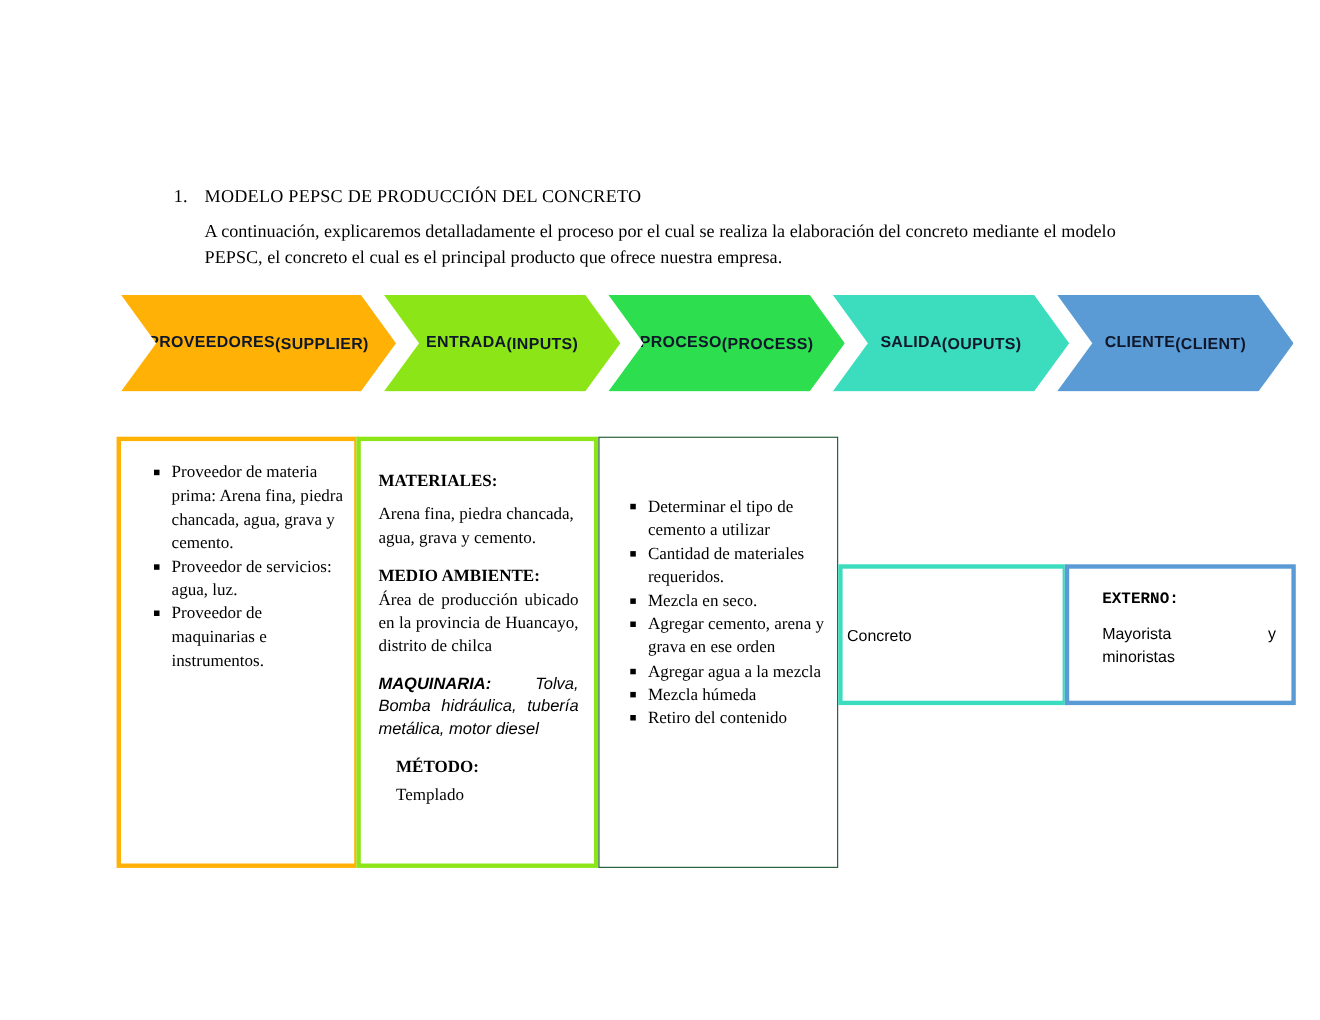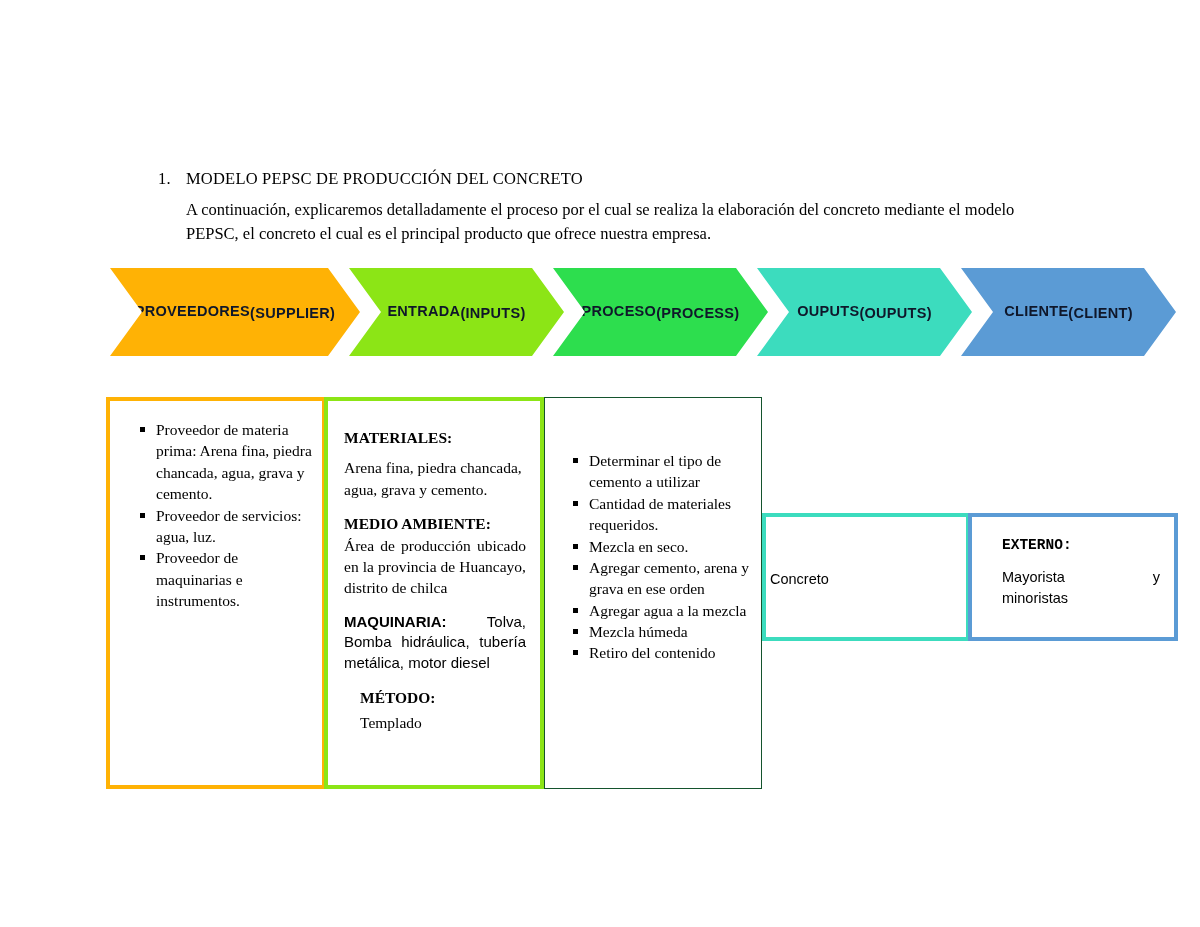--- a/index.html
+++ b/index.html
@@ -195,21 +195,21 @@
     <span class="ch-line">ENTRADA</span>
     <span class="ch-line l2">(INPUTS)</span>
   </div>
 
   <div class="chevron" id="chev-2" style="background: rgb(45, 222, 78);">
     <span class="ch-line">PROCESO</span>
     <span class="ch-line l2">(PROCESS)</span>
   </div>
 
   <div class="chevron" id="chev-3" style="background: rgb(60, 220, 190);">
-    <span class="ch-line">OUPUTS</span>
+    <span class="ch-line">SALIDA</span>
     <span class="ch-line l2">(OUPUTS)</span>
   </div>
 
   <div class="chevron" id="chev-4" style="background: rgb(91, 155, 213);">
     <span class="ch-line">CLIENTE</span>
     <span class="ch-line l2">(CLIENT)</span>
   </div>
 </div>
 
 <div class="cbox" id="box-0">
@@ -227,21 +227,21 @@
       <span class="lbl">MATERIALES:</span>
       <span class="body">Arena fina, piedra chancada, agua, grava y cemento.</span>
     </div>
 
     <div class="sec">
       <span class="lbl">MEDIO AMBIENTE:</span>
       <span class="body just tight">Área de producción ubicado en la provincia de Huancayo, distrito de chilca</span>
     </div>
 
     <div class="sec sans">
-      <span class="just" style="display:block;"><span class="lbl">MAQUINARIA:</span> <span>Tolva, Bomba hidráulica, tubería metálica, motor diesel</span></span>
+      <span class="just" style="display:block;font-style:italic;"><span class="lbl">MAQUINARIA:</span> <span>Tolva, Bomba hidráulica, tubería metálica, motor diesel</span></span>
     </div>
 
     <div class="sec">
       <span class="lbl">MÉTODO:</span>
       <span class="body tight" style="margin-top:4px;">Templado</span>
     </div>
 
   </div>
 </div>
 

